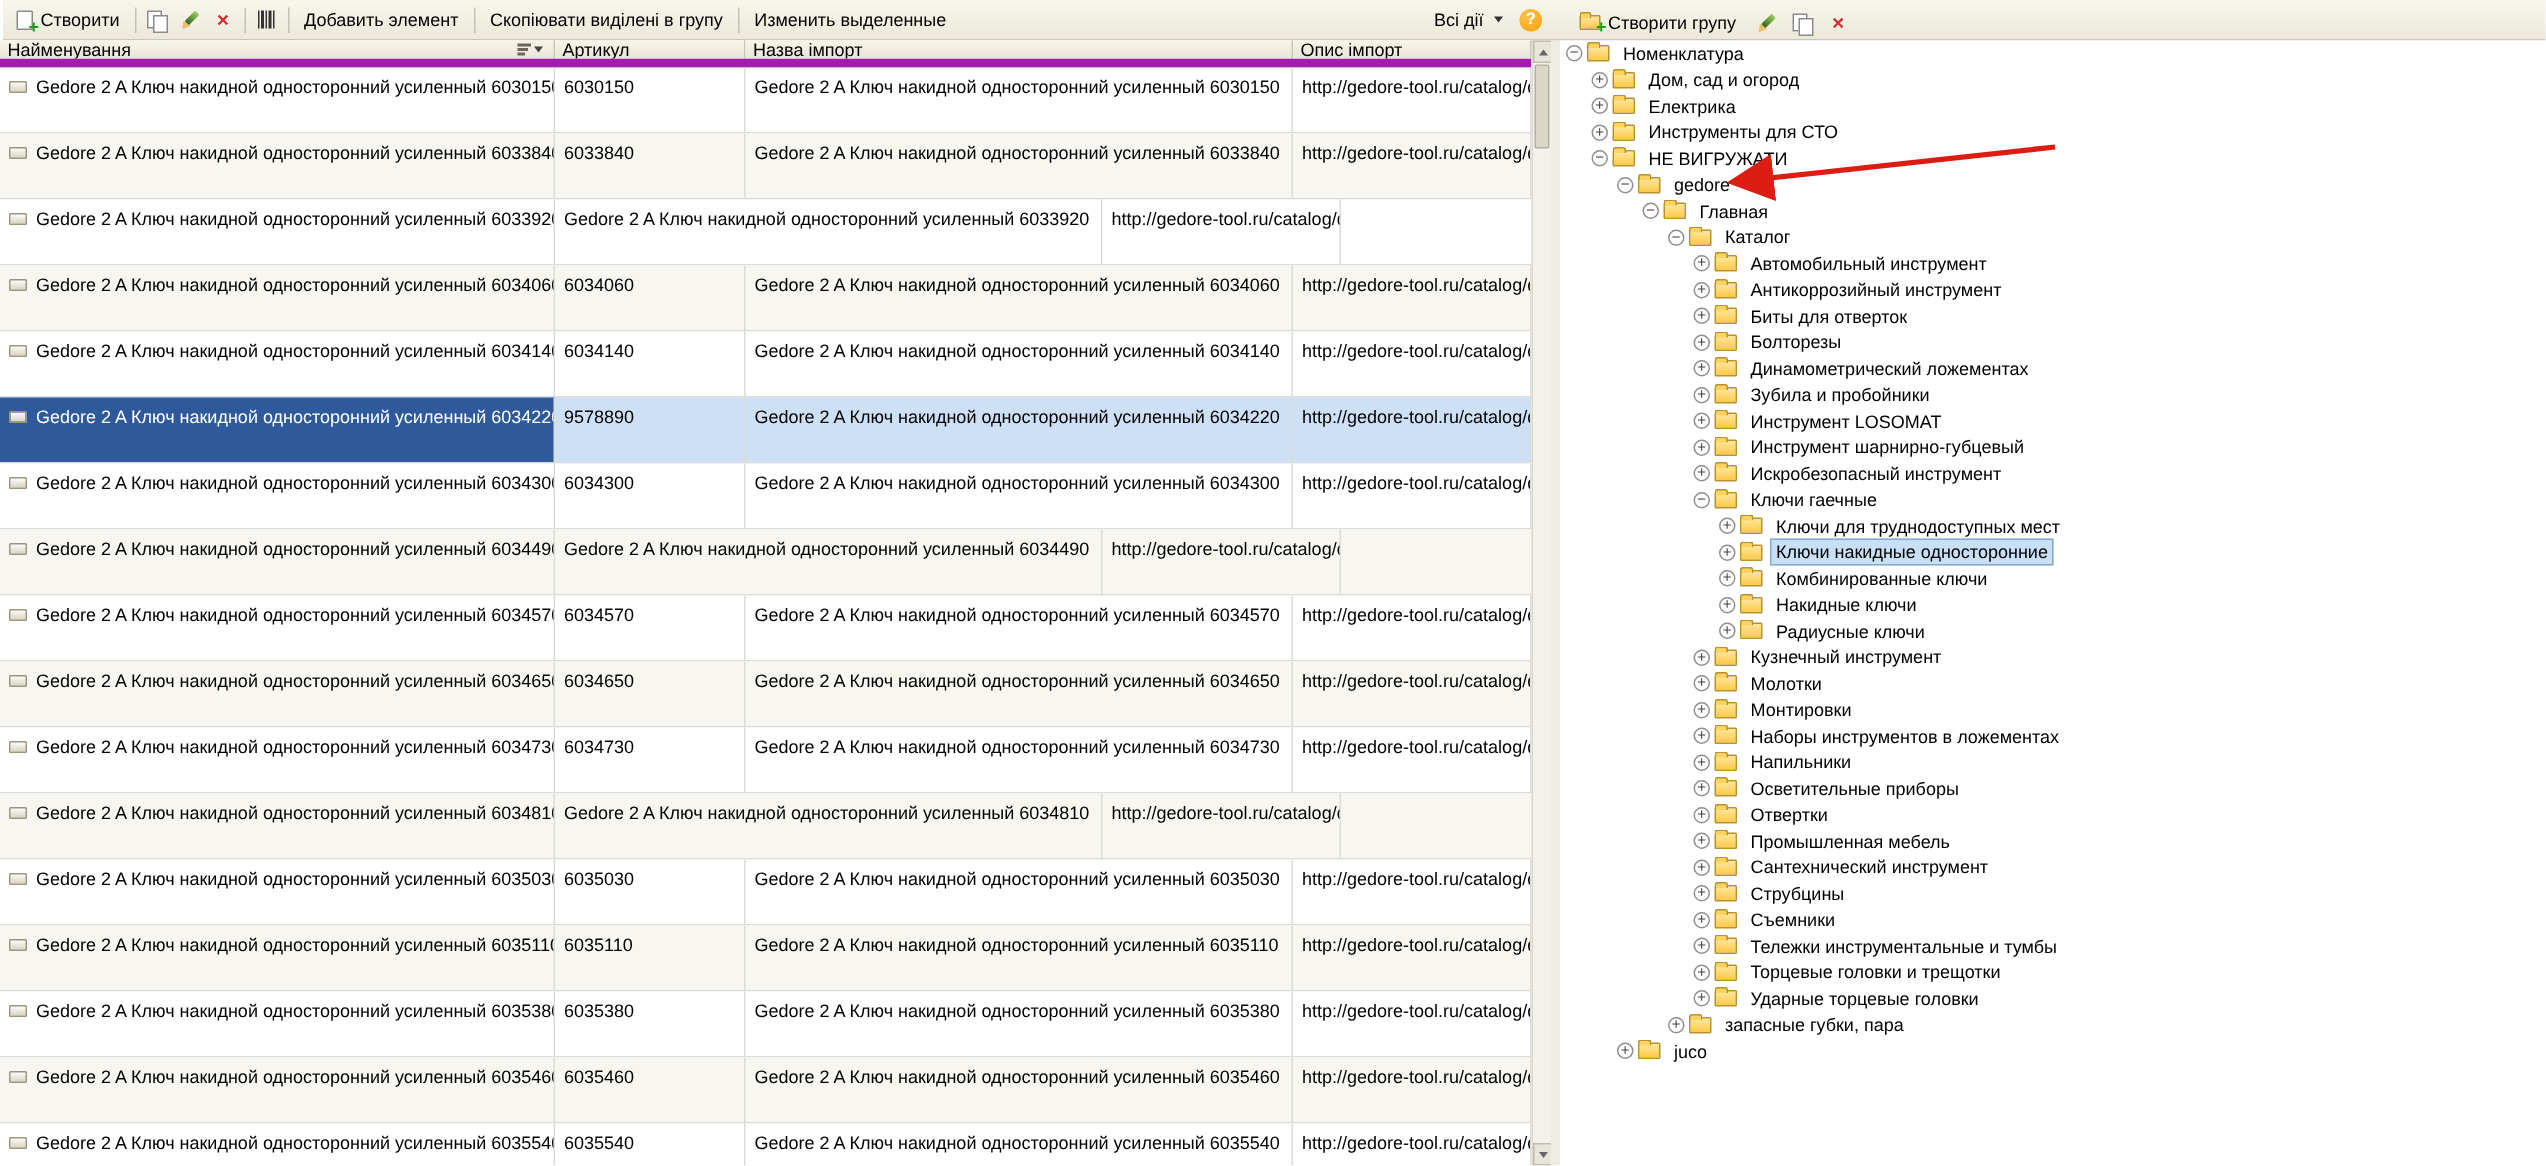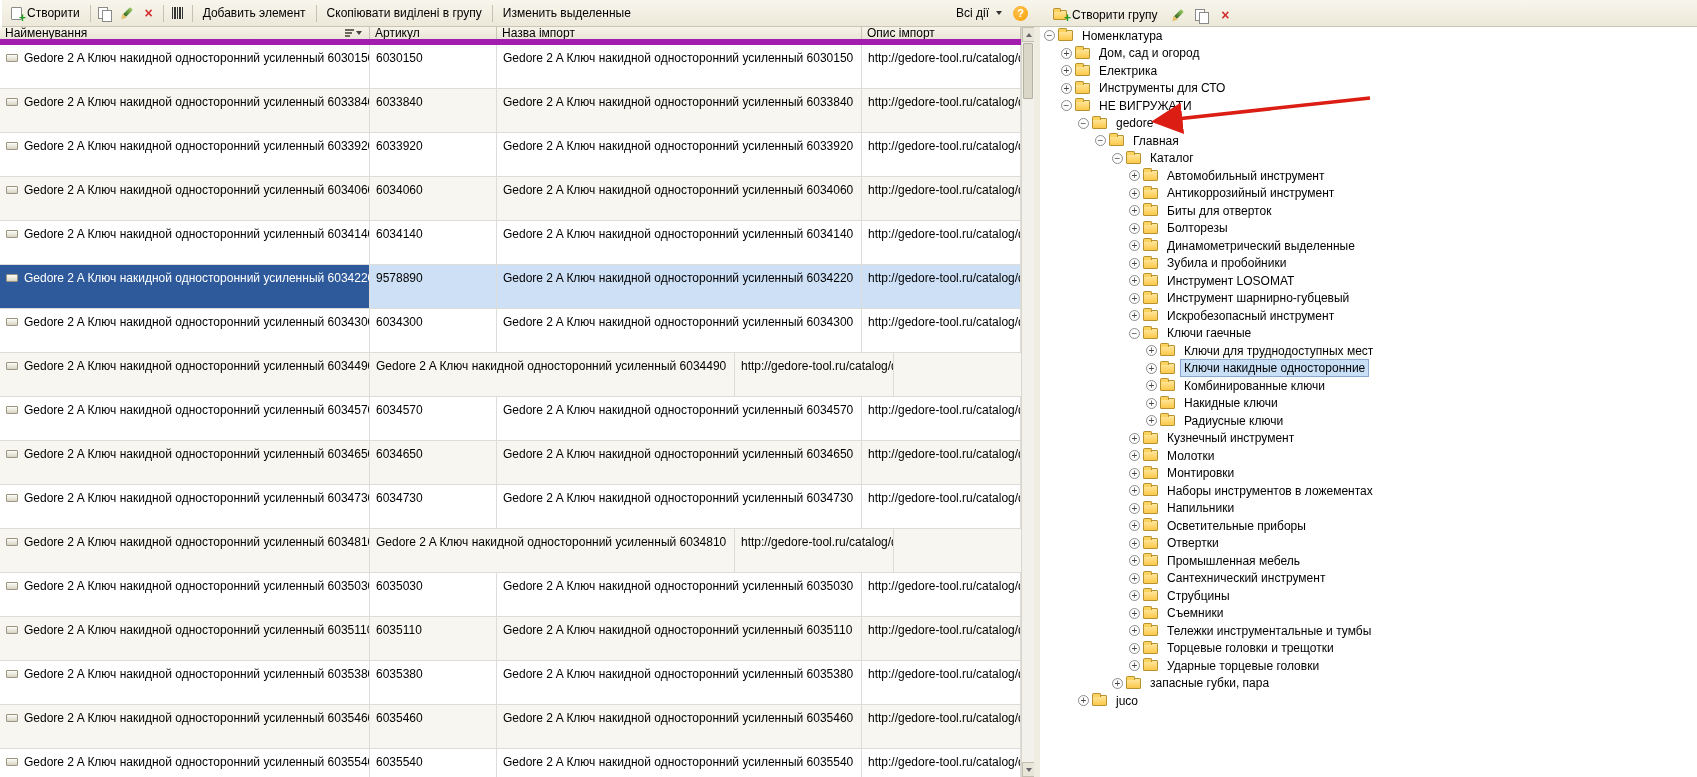--- a/index.html
+++ b/index.html
@@ -200,21 +200,20 @@
     </div>
     <div class="td w-article c-article">6033840</div>
     <div class="td w-import c-import">Gedore 2 A Ключ накидной односторонний усиленный 6033840</div>
     <div class="td w-desc c-desc">http://gedore-tool.ru/catalog/d...</div>
   </div>
         <div class="trow">
     <div class="td td-name w-name">
       <span class="item-icon"></span>
       <span class="c-name">Gedore 2 A Ключ накидной односторонний усиленный 6033920</span>
     </div>
-    <div class="td w-article c-article">6033920</div>
     <div class="td w-import c-import">Gedore 2 A Ключ накидной односторонний усиленный 6033920</div>
     <div class="td w-desc c-desc">http://gedore-tool.ru/catalog/d...</div>
   </div>
         <div class="trow">
     <div class="td td-name w-name">
       <span class="item-icon"></span>
       <span class="c-name">Gedore 2 A Ключ накидной односторонний усиленный 6034060</span>
     </div>
     <div class="td w-article c-article">6034060</div>
     <div class="td w-import c-import">Gedore 2 A Ключ накидной односторонний усиленный 6034060</div>
@@ -408,21 +407,21 @@
     <span class="tree-label">Биты для отверток</span>
   </div>
         <div class="tnode" style="padding-left: 89px;">
     <span class="expander">+</span>
     <span class="folder"></span>
     <span class="tree-label">Болторезы</span>
   </div>
         <div class="tnode" style="padding-left: 89px;">
     <span class="expander">+</span>
     <span class="folder"></span>
-    <span class="tree-label">Динамометрический выделенные</span>
+    <span class="tree-label">Динамометрический ложементах</span>
   </div>
         <div class="tnode" style="padding-left: 89px;">
     <span class="expander">+</span>
     <span class="folder"></span>
     <span class="tree-label">Зубила и пробойники</span>
   </div>
         <div class="tnode" style="padding-left: 89px;">
     <span class="expander">+</span>
     <span class="folder"></span>
     <span class="tree-label">Инструмент LOSOMAT</span>

